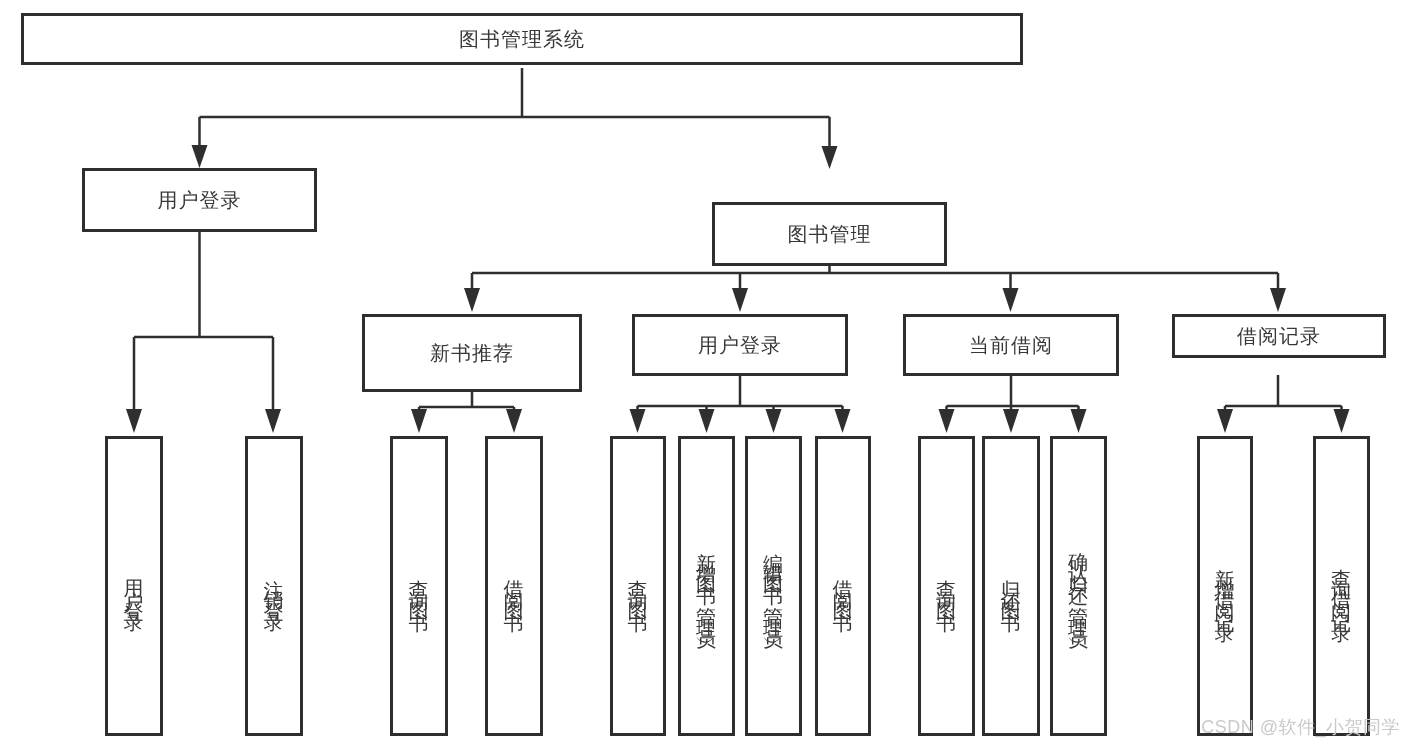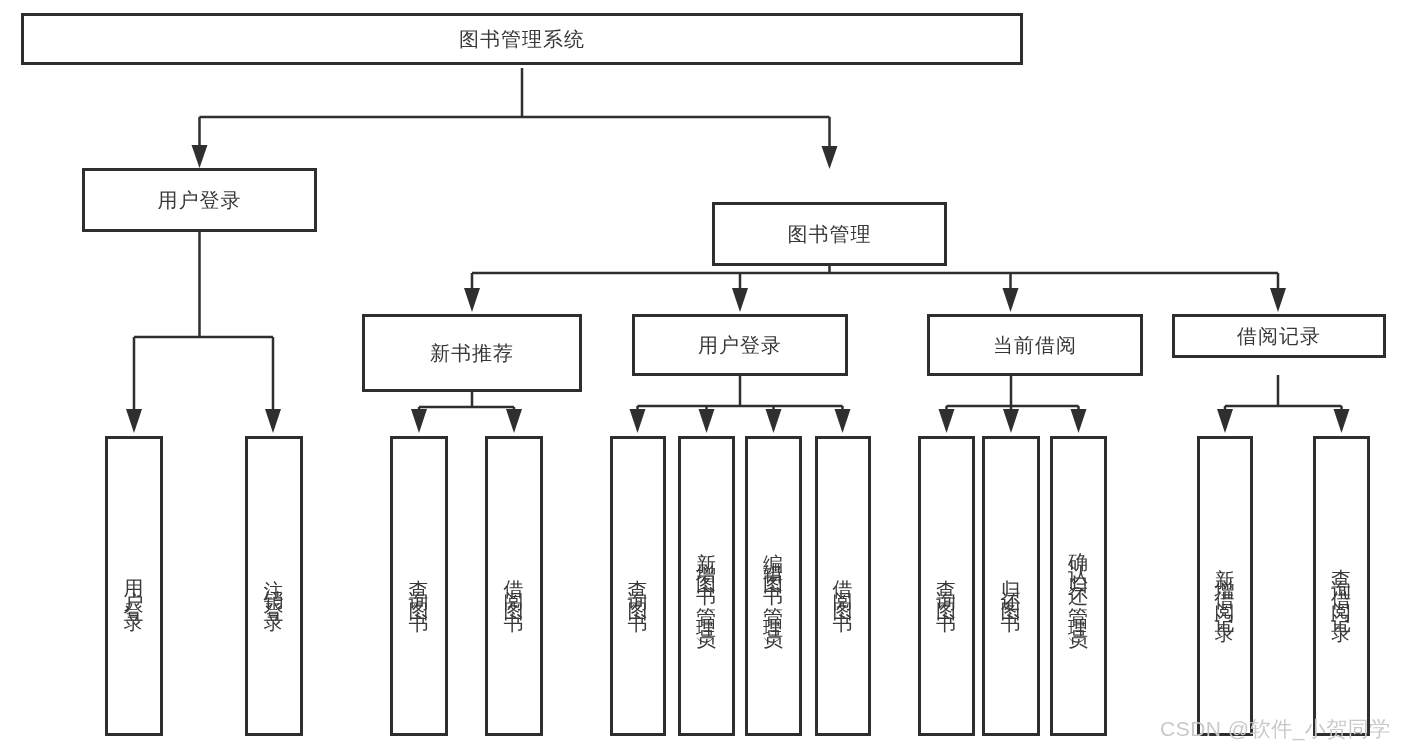--- a/index.html
+++ b/index.html
@@ -40,21 +40,21 @@
     font-size: 20px;
   }
   
   .n-root { left: 21px;  top: 13px;  width: 1002px; height: 52px; }
   
   .n-l2a  { left: 82px;  top: 168px; width: 235px; height: 64px; }
   .n-l2b  { left: 712px; top: 168px; width: 235px; height: 64px; margin-top: 34px; }
   
   .n-l3a  { left: 362px;  top: 314px; width: 220px; height: 78px; }
   .n-l3b  { left: 632px;  top: 314px; width: 216px; height: 62px; }
-  .n-l3c  { left: 903px;  top: 314px; width: 216px; height: 62px; margin-left: 24px; }
+  .n-l3c  { left: 903px;  top: 314px; width: 216px; height: 62px; }
   .n-l3d  { left: 1172px; top: 314px; width: 214px; height: 44px; }
   
   .n-a1 { left: 105px;  top: 436px; width: 58px; height: 300px; }
   .n-a2 { left: 245px;  top: 436px; width: 58px; height: 300px; }
   .n-b1 { left: 390px;  top: 436px; width: 58px; height: 300px; }
   .n-b2 { left: 485px;  top: 436px; width: 58px; height: 300px; }
   .n-c1 { left: 610px;  top: 436px; width: 56px; height: 300px; }
   .n-c2 { left: 678px;  top: 436px; width: 57px; height: 300px; }
   .n-c3 { left: 745px;  top: 436px; width: 57px; height: 300px; }
   .n-c4 { left: 815px;  top: 436px; width: 56px; height: 300px; }
@@ -62,24 +62,24 @@
   .n-d2 { left: 982px;  top: 436px; width: 58px; height: 300px; }
   .n-d3 { left: 1050px; top: 436px; width: 57px; height: 300px; }
   .n-e1 { left: 1197px; top: 436px; width: 56px; height: 300px; }
   .n-e2 { left: 1313px; top: 436px; width: 57px; height: 300px; }
 
   .watermark {
     position: absolute;
     left: 1160px; top: 715px;
     width: 240px;
     color: #c9c9c9;
-    font-size: 21px;
+    font-size: 18px;
     letter-spacing: 0.5px;
     white-space: nowrap;
-    text-align: left;
+    text-align: right;
   }
 </style>
 </head>
 <body>
 
 <div class="canvas">
 
   <svg class="wires" width="1405" height="747" viewBox="0 0 1405 747" xmlns="http://www.w3.org/2000/svg">
     <g stroke="#2f2f2f" stroke-width="2.5" fill="none">
 

